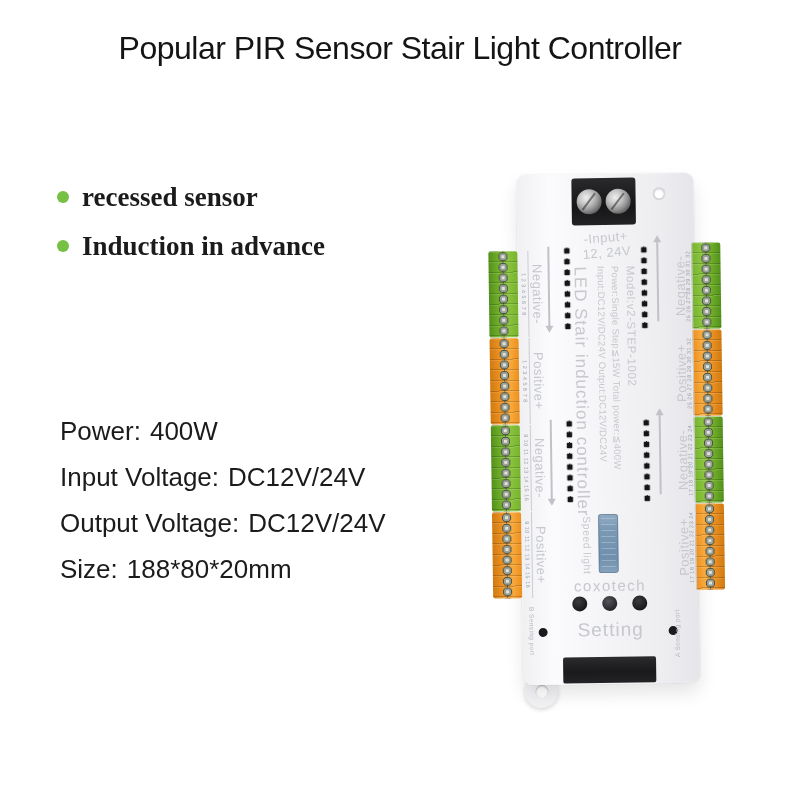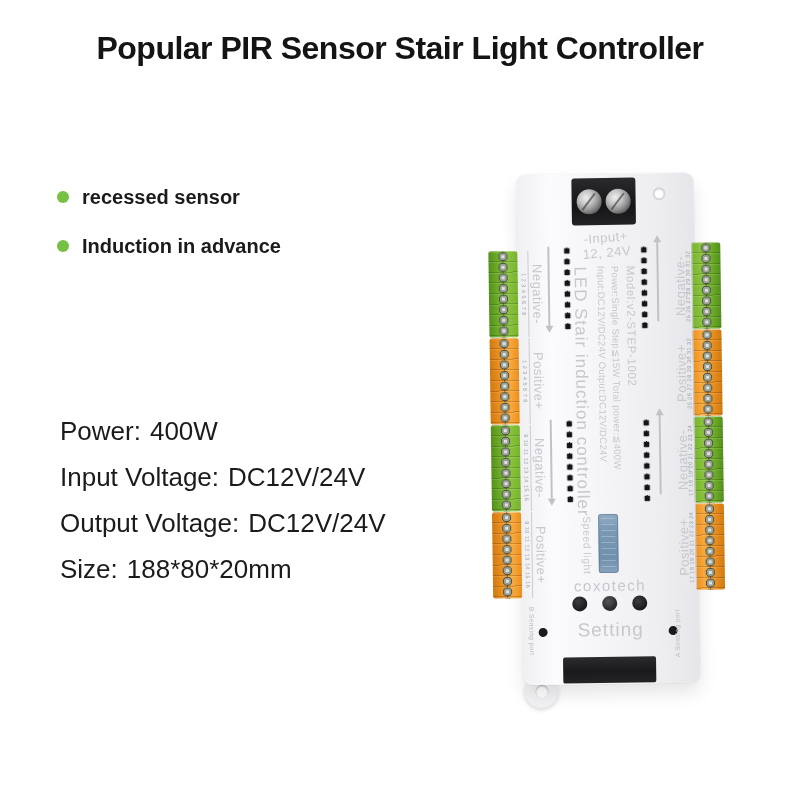--- a/index.html
+++ b/index.html
@@ -4,27 +4,27 @@
 <style>
   * { margin:0; padding:0; box-sizing:border-box; }
   html,body { width:800px; height:800px; }
   body {
     position:relative; width:800px; height:800px; background:#ffffff;
     font-family:"Liberation Sans", sans-serif; overflow:hidden;
   }
   
   .title {
     position:absolute; top:30px; left:0; width:100%;
-    text-align:center; font-size:32px; font-weight:700;
+    text-align:center; font-size:32px; font-weight:400;
     letter-spacing:-0.5px; color:#141414; white-space:nowrap;
   }
   .features { position:absolute; left:57px; top:181px; }
   .feat { display:flex; align-items:center; gap:13px; height:32px; margin-bottom:17px; }
   .feat .dot { width:12px; height:12px; border-radius:50%; background:#76c043; flex:0 0 auto; }
-  .feat .ftext { font-size:20px; font-weight:700; color:#1b1b1b; white-space:nowrap; }
+  .feat .ftext { font-size:27px; font-weight:700; color:#1b1b1b; white-space:nowrap;font-family:Liberation Serif, serif; }
   .specs { position:absolute; left:60px; top:416px; }
   .spec { height:30px; margin-bottom:16px; font-size:26px; color:#1b1b1b; white-space:nowrap; }
   .spec .slabel { font-weight:400; margin-right:9px; }
   
   .device { position:absolute; left:488px; top:168px; width:238px; height:548px; transform:rotate(-0.8deg); }
   .pcb {
     position:absolute; left:32px; top:6px; width:177px; height:510px; border-radius:9px;
     background:linear-gradient(90deg,#f0f0f3,#fbfbfd 18%,#f5f5f8 45%,#eeeef1 78%,#e6e6ea);
     box-shadow:0 10px 18px rgba(0,0,0,0.10), 0 0 0 1px rgba(0,0,0,0.035);
     z-index:1;

